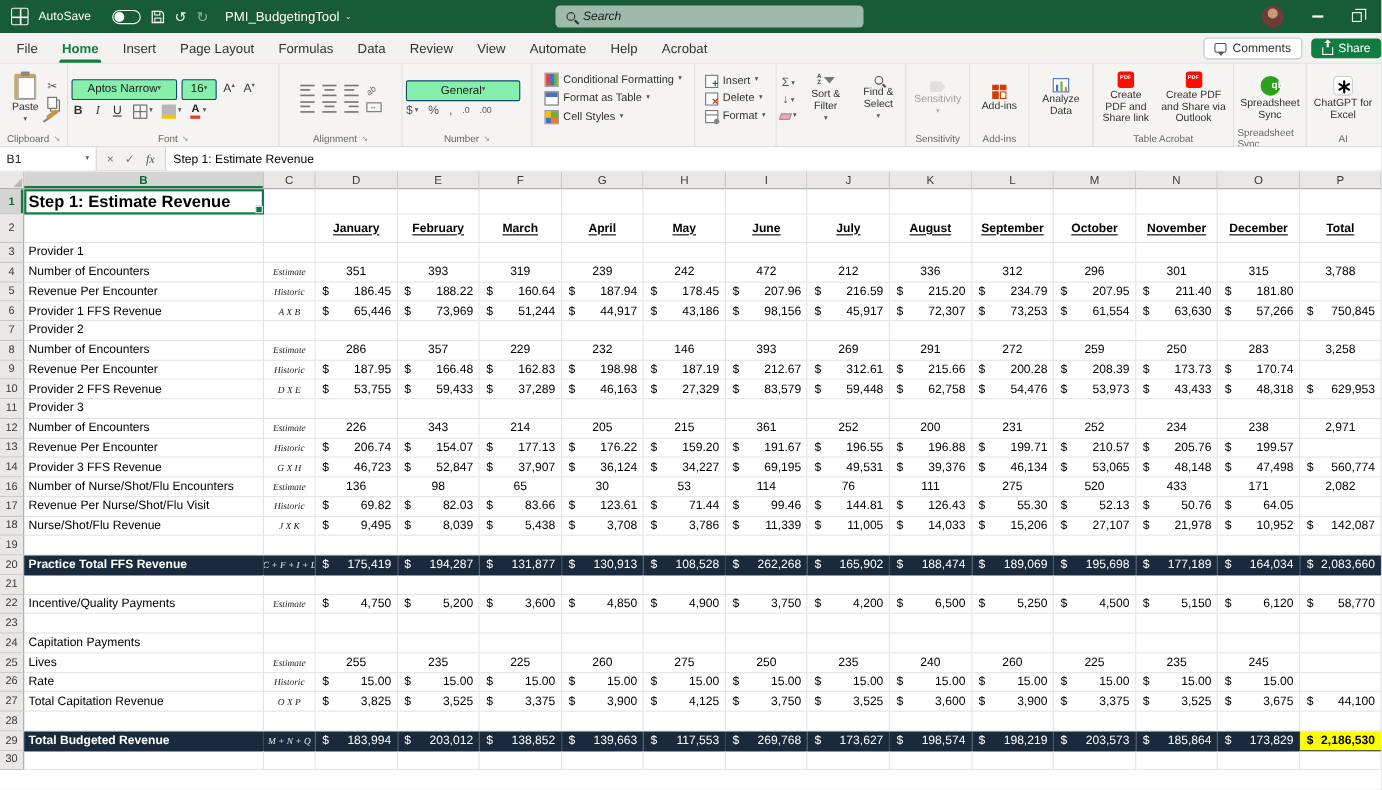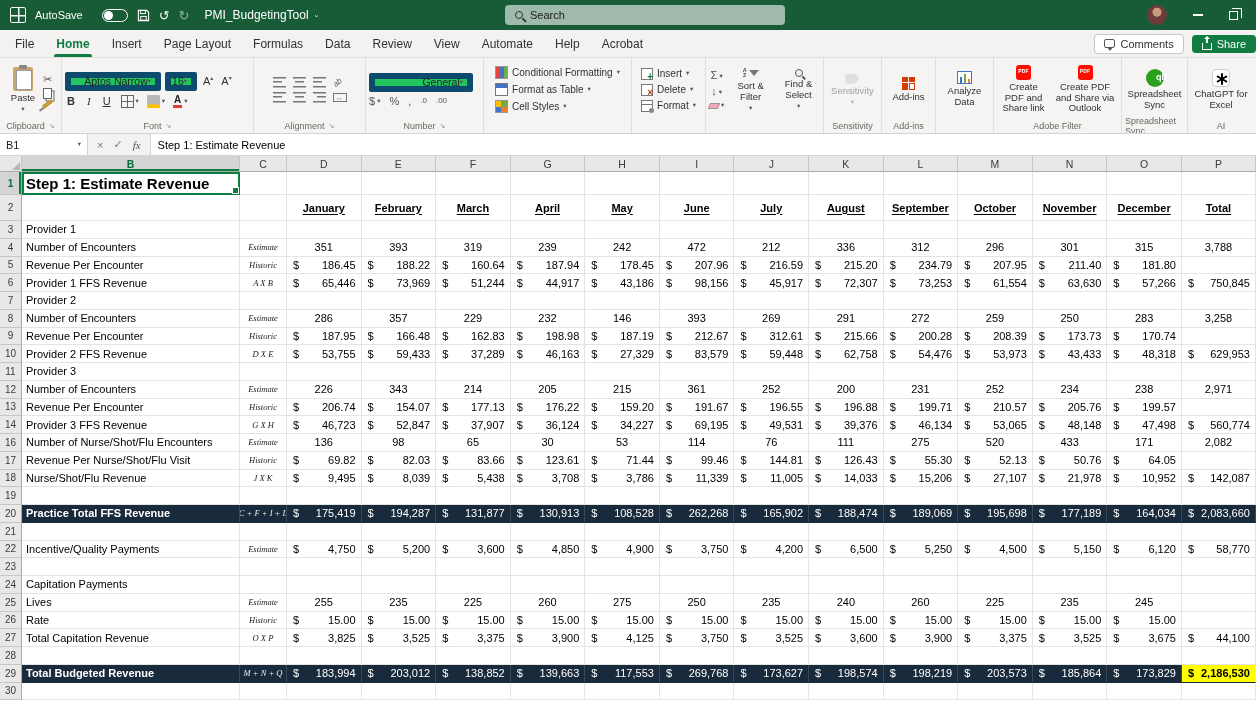--- a/index.html
+++ b/index.html
@@ -15,21 +15,21 @@
     background:linear-gradient(#fff,#fff) 6.5px 0/1.5px 16px no-repeat,
                linear-gradient(#fff,#fff) 0 6.5px/16px 1.5px no-repeat;}
   .autosave{display:flex;align-items:center;gap:19px;}
   .tgl{width:26px;height:13px;border:1px solid #fff;border-radius:7px;position:relative;}
   .tgl::after{content:"";position:absolute;left:1px;top:1px;width:9px;height:9px;border-radius:50%;background:#fff;}
   .tb-ic{font-size:13px;line-height:1;color:#fff;opacity:.95;}
   .dim{opacity:.5;}
   .fname{display:flex;align-items:center;gap:5px;font-size:12px;margin-left:6px;}
   .fcaret{font-size:7px;opacity:.9;}
   .searchbox{position:absolute;left:505px;top:5px;width:280px;height:20px;background:#9FB9AB;
-             border-radius:4px;display:flex;align-items:center;gap:7px;padding:5px 10px;color:#1c1c1c;}
+             border-radius:4px;display:flex;align-items:center;gap:7px;padding:5px 10px;color:#1c1c1c;font-style:italic;}
   .ic-search{width:8px;height:8px;border:1.5px solid #333;border-radius:50%;position:relative;flex:0 0 auto;}
   .ic-search::after{content:"";position:absolute;width:4.5px;height:1.5px;background:#333;
                     right:-4px;bottom:-2px;transform:rotate(45deg);}
   .tb-right{margin-left:auto;display:flex;align-items:center;gap:26px;padding-right:8px;}
   .avatar{width:20px;height:20px;border-radius:50%;
           background:radial-gradient(circle at 50% 36%, #C89B7B 0 4px, #6E3C38 5px);}
   .ic-min{width:10px;height:2px;background:#fff;}
   .ic-restore{width:9px;height:9px;border:1.2px solid #fff;position:relative;}
   .ic-restore::before{content:"";position:absolute;left:2px;top:-4px;width:9px;height:9px;
                       border:1.2px solid #fff;border-bottom:none;border-left:none;}
@@ -61,22 +61,22 @@
   .rg-body{flex:1;display:flex;align-items:center;justify-content:center;gap:4px;}
   .rg-label{height:14px;font-size:9px;color:#696764;display:flex;align-items:center;justify-content:center;gap:4px;}
   .launcher{font-size:7px;color:#8A8886;}
   .bigbtn{display:flex;flex-direction:column;align-items:center;gap:2px;padding:2px 3px;font-size:9.5px;
           text-align:center;line-height:1.15;max-width:66px;}
   .caret{font-size:6.5px;color:#555;line-height:1;}
   .minicol{display:flex;flex-direction:column;gap:3px;align-items:center;}
   .mini{display:flex;align-items:center;gap:2px;font-size:11px;color:#555;line-height:1;}
   .rowstack{display:flex;flex-direction:column;justify-content:center;gap:4px;}
   .hrow{display:flex;align-items:center;gap:4px;}
-  .selbox{background:#22c55e;border:6px solid #0c4a6e;border-radius:2px;height:19px;display:flex;
-          align-items:center;justify-content:flex-end;padding:0 4px;font-size:10.5px;color:#222;}
+  .selbox{background:#86efac;border:1px solid #0c4a6e;border-radius:2px;height:19px;display:flex;
+          align-items:center;justify-content:center;padding:0 4px;font-size:10.5px;color:#222;}
   .sbtn{font-size:11px;color:#333;padding:0 2px;line-height:1;}
   .stackbtn{display:flex;align-items:center;gap:4px;font-size:10px;white-space:nowrap;}
 
   
   .i-paste{width:20px;height:24px;background:#C7A76C;border-radius:2px;position:relative;}
   .i-paste::before{content:"";position:absolute;left:3px;top:3px;width:14px;height:18px;background:#fff;border:1px solid #999;}
   .i-paste::after{content:"";position:absolute;left:6px;top:-2px;width:8px;height:4px;background:#8A8886;border-radius:1px;}
   .i-copy{width:9px;height:11px;border:1px solid #666;background:#fff;box-shadow:2.5px 2.5px 0 -1px #F5F4F2,2.5px 2.5px 0 0 #666;}
   .i-brush{width:11px;height:4px;background:#C49A3C;border-radius:1px;transform:rotate(-35deg);box-shadow:-6px 1px 0 -1px #8A8886;}
   .i-borders{width:13px;height:13px;border:1px solid #666;
@@ -472,21 +472,21 @@
         <div class="bigbtn">
           <span class="i-pdf">PDF</span>
           <span>Create PDF and Share link</span>
         </div>
         <div class="bigbtn">
           <span class="i-pdf">PDF</span>
           <span>Create PDF and Share via Outlook</span>
         </div>
       </div>
       <div class="rg-label">
-          <span>Adobe Filter</span>
+          <span>Table Acrobat</span>
         </div>
     </div>
 
     <div class="rgroup" style="width:66px">
       <div class="rg-body">
         <div class="bigbtn">
           <span class="i-qb">qb</span>
           <span>Spreadsheet Sync</span>
         </div>
       </div>

